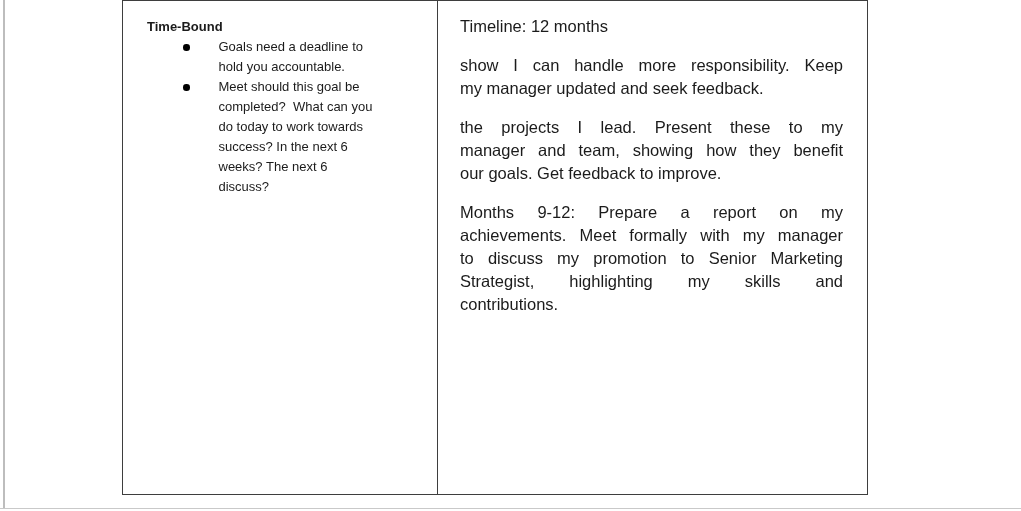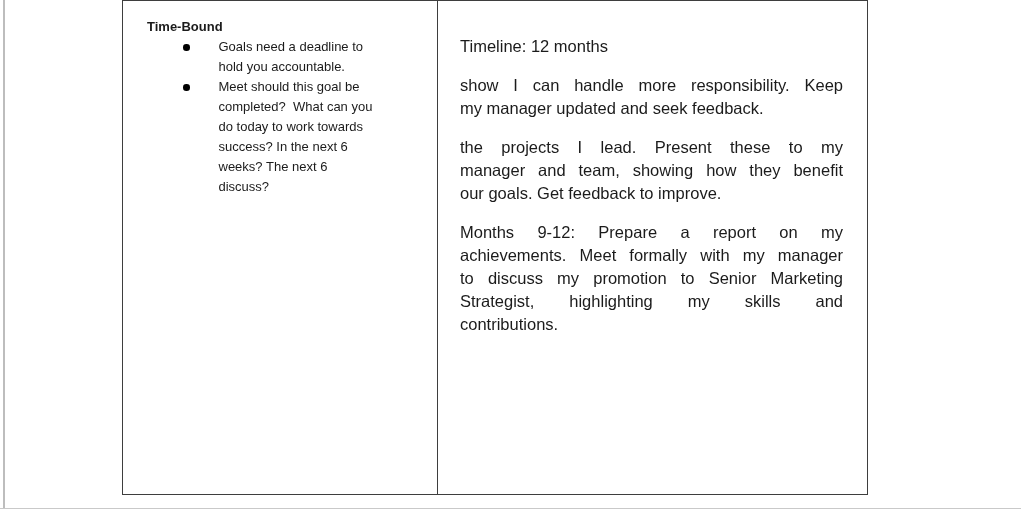--- a/index.html
+++ b/index.html
@@ -48,21 +48,20 @@
     border-right: 1.5px solid var(--border-color);
     padding: 16px 20px 0 24px;
     font-size: 13px;
     line-height: 20px;
   }
   .cell-right {
     flex: 1;
     padding: 14px 24px 0 22px;
     font-size: 16.5px;
     line-height: 23px;
-    margin-top: 20px;
   }
 
   .cell-heading { font-weight: bold; }
 
   .bullet-row { display: flex; gap: 11px; }
   .bullet-dot {
     flex: none;
     width: 6.5px; height: 6.5px;
     border-radius: 50%;
     background: #000;

